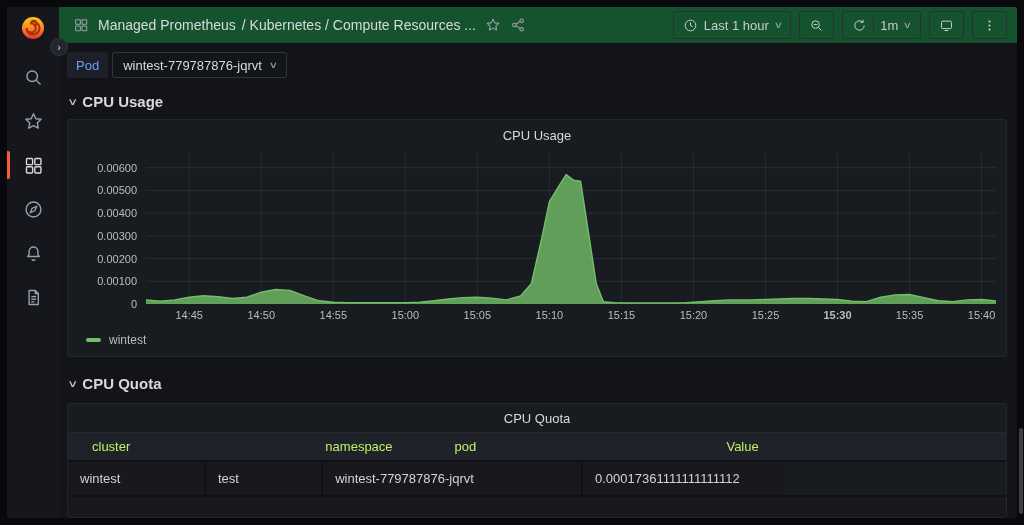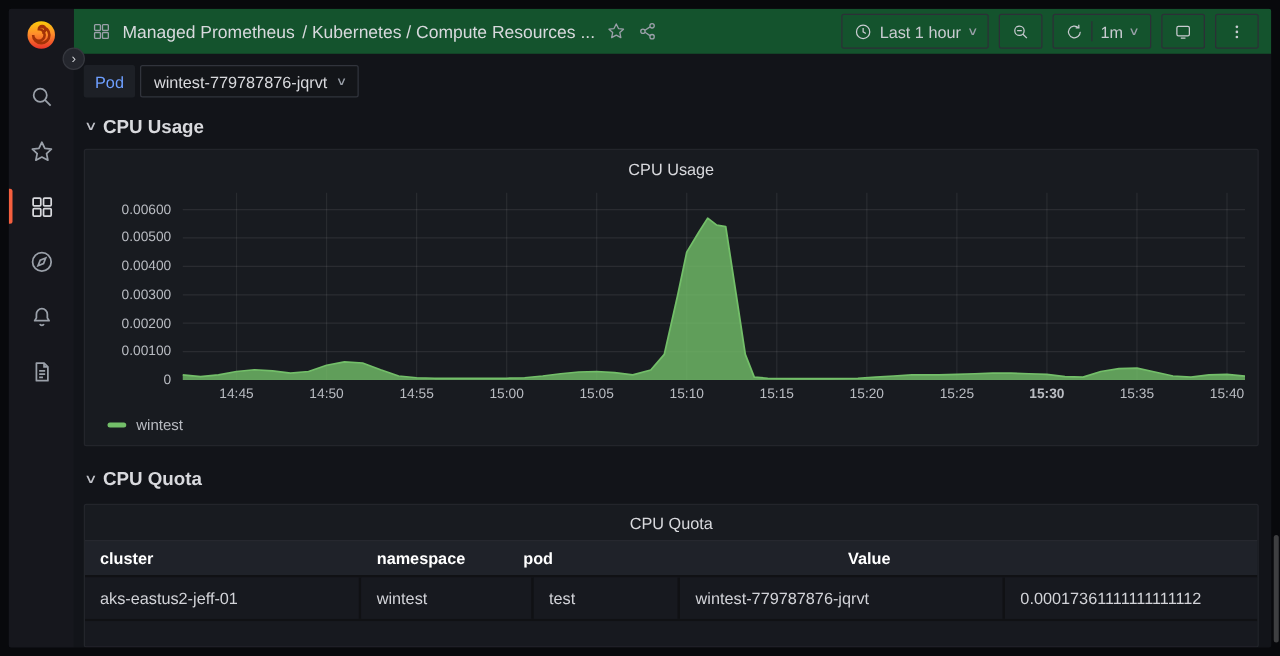--- a/index.html
+++ b/index.html
@@ -59,21 +59,21 @@
   .x-axis { position:relative; height:20px; margin-left:68px; }
   .x-tick { position:absolute; top:5px; transform:translateX(-50%); color:#b9bcc2; font-size:11px; white-space:nowrap; }
   .legend { display:flex; align-items:center; gap:8px; margin:6px 0 0 8px; height:20px; cursor:pointer; }
   .legend-swatch { width:15px; height:4px; border-radius:2px; background:#73bf69; }
   .legend-label { color:#b9bcc2; font-size:12px; }
 
   
   .table-panel { margin-top:8px; flex:1; display:flex; flex-direction:column; overflow:hidden; padding:0; }
   .table-title { text-align:center; color:#d8d9dd; font-size:13px; font-weight:500; padding:7px 0 6px 0; }
   .thead { display:flex; background:#1f2229; border-top:1px solid #26282f; }
-  .th { padding:6px 12px; font-size:13px; font-weight:700; color:#ffffff; cursor:pointer; white-space:nowrap; overflow:hidden; }
+  .th { padding:6px 12px; font-size:13px; font-weight:400; color:#bef264; cursor:pointer; white-space:nowrap; overflow:hidden;margin-left:12px; }
   .trow { display:flex; border-top:2px solid #101114; border-bottom:2px solid #101114; }
   .td { padding:9px 12px; font-size:13px; color:#d2d3d8; background:#17191f; border-right:2px solid #101114; white-space:nowrap; overflow:hidden; }
   .td:last-child { border-right:none; }
   .table-rest { flex:1; background:#17191f; }
 
   
   .scroll-thumb { position:absolute; right:1px; top:428px; width:4px; height:86px; background:rgba(255,255,255,0.22); border-radius:2px; }
 </style>
 </head>
 <body>
@@ -286,21 +286,20 @@
         <section class="panel table-panel">
           <div class="table-title">CPU Quota</div>
           <div class="thead" id="table-head">
               <div class="th" style="width: 23.6%;">cluster</div>
               <div class="th" style="width: 12.5%;">namespace</div>
               <div class="th" style="width: 27.7%;">pod</div>
               <div class="th" style="width: 21.5%;">Value</div>
             </div>
           <div id="table-body">
               <div class="trow">
-                <div class="td" style="width: 23.6%;">aks-eastus2-jeff-01</div>
                 <div class="td" style="width: 14.7%;">wintest</div>
                 <div class="td" style="width: 12.5%;">test</div>
                 <div class="td" style="width: 27.7%;">wintest-779787876-jqrvt</div>
                 <div class="td" style="width: 21.5%;">0.00017361111111111112</div>
               </div>
             </div>
           <div class="table-rest"></div>
         </section>
 
       </div>

